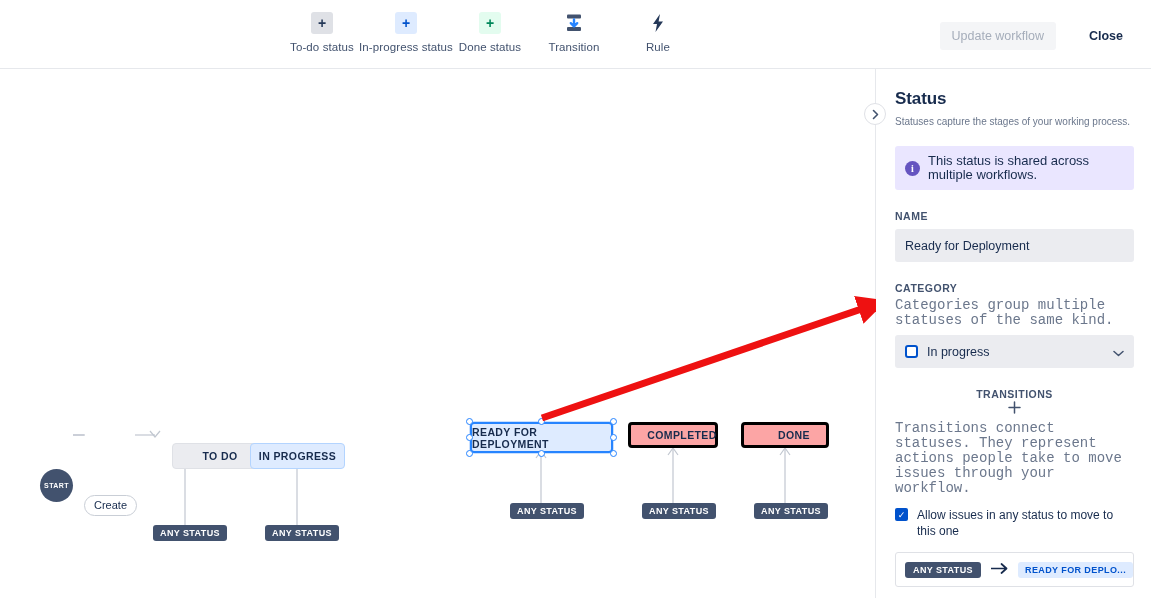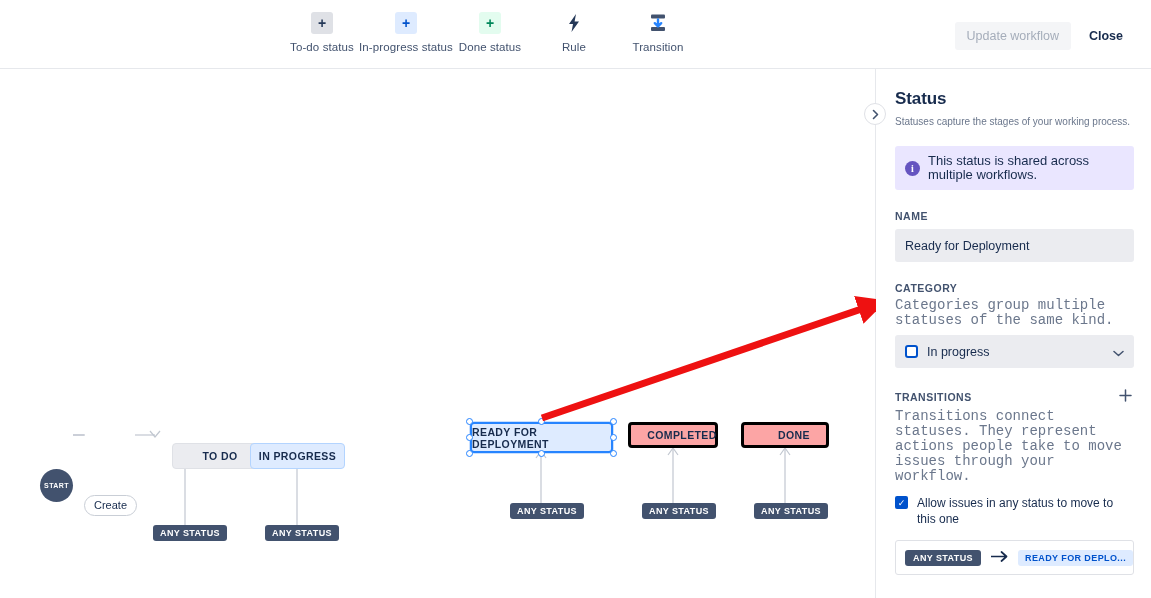--- a/index.html
+++ b/index.html
@@ -58,21 +58,21 @@
     margin-top: 7px;
     font-size: 11.5px;
     color: #42526e;
     white-space: nowrap;
     letter-spacing: 0.1px;
   }
 
   .topright {
     position: absolute;
     right: 16px; top: 22px;
-    display: flex; align-items: center; gap: 6px;
+    display: flex; align-items: center; gap: 21px;
   }
   .btn-update {
     background: #f4f5f7;
     color: #a5adba;
     border: none;
     border-radius: 3px;
     padding: 7px 12px;
     font-size: 12.5px;
     font-family: "Liberation Sans", sans-serif;
     cursor: default;
@@ -275,20 +275,21 @@
     position: absolute; right: 10px; top: 50%;
     transform: translateY(-50%);
     color: #42526e;
   }
 
   .sectionhead {
     margin-top: 20px;
     display: flex;
     align-items: center;
     justify-content: space-between;
+    flex-direction: column;
   }
   .sectionhead .t {
     font-size: 10.5px;
     font-weight: 700;
     color: #42526e;
     letter-spacing: 0.5px;
   }
   .plusbtn {
     background: transparent;
     border: none;
@@ -382,42 +383,42 @@
       </div>
 
       <div class="tool">
         <div class="tbox blue">+</div>
         <div class="tlabel">In-progress status</div>
       </div>
 
       <div class="tool">
         <div class="tbox green">+</div>
         <div class="tlabel">Done status</div>
-      </div>
-
-      <div class="tool">
-        <div class="tbox plain">
-          <svg width="16" height="18" viewBox="0 0 16 18">
-            <path d="M10 0 L3 10 L7 10 L5.5 18 L13 7.5 L8.6 7.5 Z" fill="#253858"></path>
-          </svg>
-        </div>
-        <div class="tlabel">Rule</div>
       </div>
 
       <div class="tool">
         <div class="tbox plain">
           <svg width="20" height="18" viewBox="0 0 20 18">
             <rect x="3" y="0.5" width="14" height="4" rx="1" fill="#42526e"></rect>
             <rect x="3" y="13" width="14" height="4" rx="1" fill="#42526e"></rect>
             <path d="M10 5.5 L10 10.5 M6.8 9.2 L10 12.5 L13.2 9.2" stroke="#2684ff" stroke-width="2.4" fill="none" stroke-linecap="round" stroke-linejoin="round"></path>
           </svg>
         </div>
         <div class="tlabel">Transition</div>
       </div>
 
+      <div class="tool">
+        <div class="tbox plain">
+          <svg width="16" height="18" viewBox="0 0 16 18">
+            <path d="M10 0 L3 10 L7 10 L5.5 18 L13 7.5 L8.6 7.5 Z" fill="#253858"></path>
+          </svg>
+        </div>
+        <div class="tlabel">Rule</div>
+      </div>
+
     </div>
 
     <div class="topright">
       <button class="btn-update">Update workflow</button>
       <button class="btn-close">Close</button>
     </div>
   </div>
 
   <div class="canvas">
 

